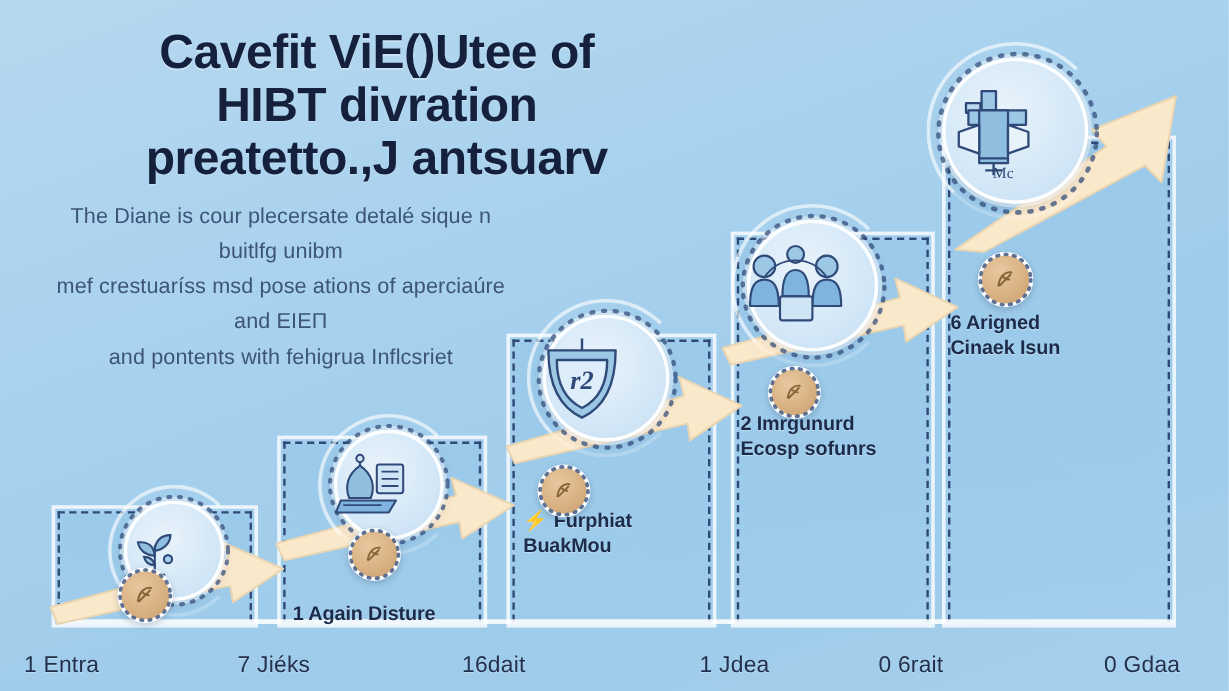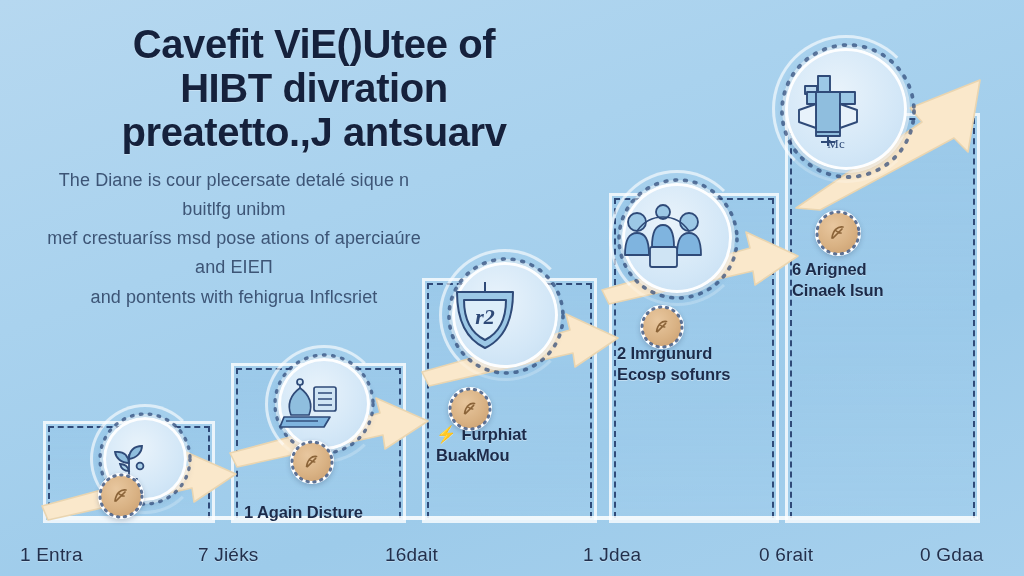--- a/index.html
+++ b/index.html
@@ -330,21 +330,21 @@
 
   <div class="steplab" style="left:792px; top:259px;">
     <span>6 Arigned</span>
     <span class="l2">Cinaek Isun</span>
   </div>
 
   <div class="tick" style="left:20px;">1 Entra</div>
   <div class="tick" style="left:198px;">7 Jiéks</div>
   <div class="tick" style="left:385px;">16dait</div>
   <div class="tick" style="left:583px;">1 Jdea</div>
-  <div class="tick" style="left:759px;text-align:center;">0 6rait</div>
+  <div class="tick" style="left:732px;text-align:center;">0 6rait</div>
   <div class="tick" style="left:920px;">0 Gdaa</div>
 
   <div class="header">
     <div class="title">
       <span>Cavefit ViE()Utee of</span>
       <span>HIBT divration</span>
       <span>preatetto.,J antsuarv</span>
     </div>
     <div class="subtitle">
       <span>The Diane is cour plecersate detalé sique n buitlfg unibm</span>

